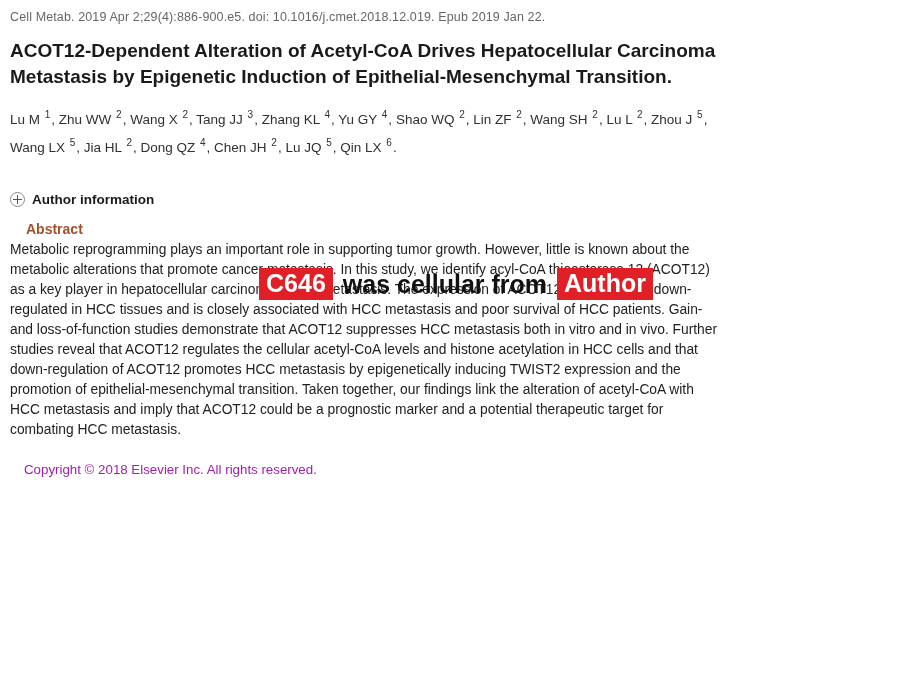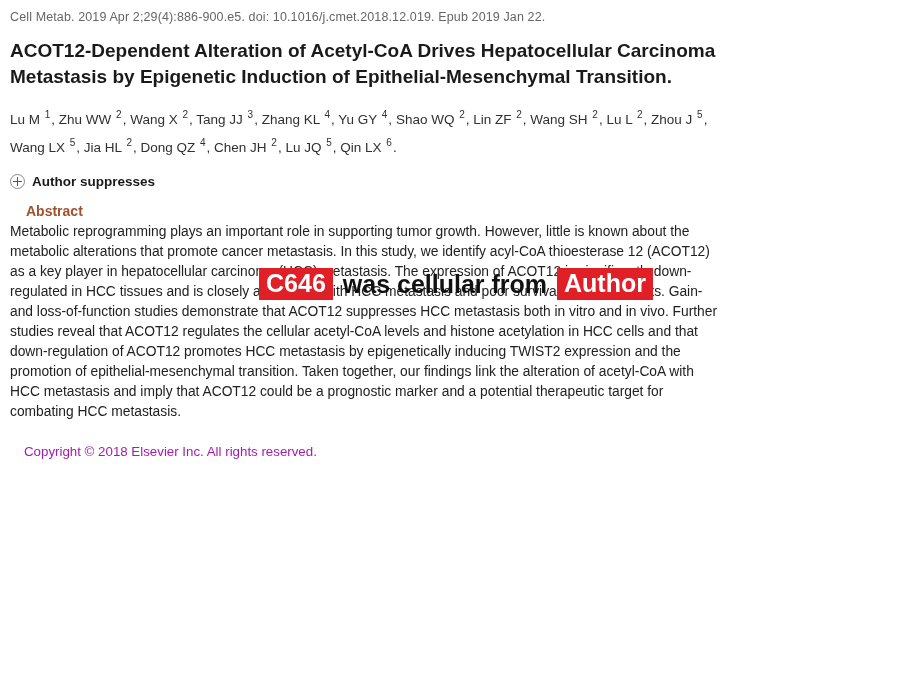--- a/index.html
+++ b/index.html
@@ -32,21 +32,21 @@
     font-weight: bold;
     line-height: 1.35;
     color: #1a1a1a;
     margin: 14px 0 16px 0;
     max-width: 870px;
   }
   .authors {
     font-size: 13.5px;
     color: #303030;
     line-height: 2.0;
-    margin: 0 0 14px 0;
+    margin: 0 0 32px 0;
     max-width: 880px;
   }
   .authors .sep {
     color: #303030;
   }
   .authors sup {
     font-size: 10px;
     vertical-align: super;
     color: #303030;
     padding: 0 1px;
@@ -143,21 +143,21 @@
 <div class="page">
 
   <div class="citation">Cell Metab. 2019 Apr 2;29(4):886-900.e5. doi: 10.1016/j.cmet.2018.12.019. Epub 2019 Jan 22.</div>
 
   <h1 class="title">ACOT12-Dependent Alteration of Acetyl-CoA Drives Hepatocellular Carcinoma Metastasis by Epigenetic Induction of Epithelial-Mesenchymal Transition.</h1>
 
   <div class="authors"><span>Lu M </span><sup>1</sup><span class="sep">, </span><span>Zhu WW </span><sup>2</sup><span class="sep">, </span><span>Wang X </span><sup>2</sup><span class="sep">, </span><span>Tang JJ </span><sup>3</sup><span class="sep">, </span><span>Zhang KL </span><sup>4</sup><span class="sep">, </span><span>Yu GY </span><sup>4</sup><span class="sep">, </span><span>Shao WQ </span><sup>2</sup><span class="sep">, </span><span>Lin ZF </span><sup>2</sup><span class="sep">, </span><span>Wang SH </span><sup>2</sup><span class="sep">, </span><span>Lu L </span><sup>2</sup><span class="sep">, </span><span>Zhou J </span><sup>5</sup><span class="sep">, </span><span>Wang LX </span><sup>5</sup><span class="sep">, </span><span>Jia HL </span><sup>2</sup><span class="sep">, </span><span>Dong QZ </span><sup>4</sup><span class="sep">, </span><span>Chen JH </span><sup>2</sup><span class="sep">, </span><span>Lu JQ </span><sup>5</sup><span class="sep">, </span><span>Qin LX </span><sup>6</sup><span class="sep">.</span></div>
 
   <div class="author-info">
     <span class="plus-icon"></span>
-    <span>Author suppresses</span>
+    <span>Author information</span>
   </div>
 
   <div class="abstract-heading">Abstract</div>
 
   <div class="abstract-body">Metabolic reprogramming plays an important role in supporting tumor growth. However, little is known about the metabolic alterations that promote cancer metastasis. In this study, we identify acyl-CoA thioesterase 12 (ACOT12) as a key player in hepatocellular carcinoma (HCC) metastasis. The expression of ACOT12 is significantly down-regulated in HCC tissues and is closely associated with HCC metastasis and poor survival of HCC patients. Gain- and loss-of-function studies demonstrate that ACOT12 suppresses HCC metastasis both in vitro and in vivo. Further studies reveal that ACOT12 regulates the cellular acetyl-CoA levels and histone acetylation in HCC cells and that down-regulation of ACOT12 promotes HCC metastasis by epigenetically inducing TWIST2 expression and the promotion of epithelial-mesenchymal transition. Taken together, our findings link the alteration of acetyl-CoA with HCC metastasis and imply that ACOT12 could be a prognostic marker and a potential therapeutic target for combating HCC metastasis.</div>
 
   <div class="copyright">Copyright © 2018 Elsevier Inc. All rights reserved.</div>
 
 </div>
 

